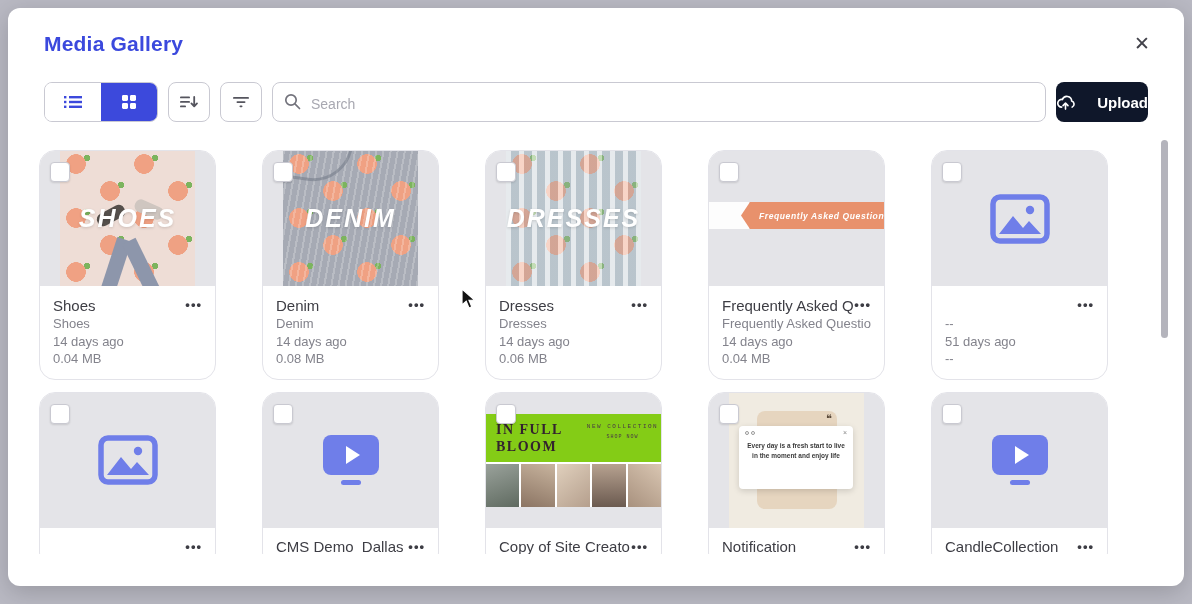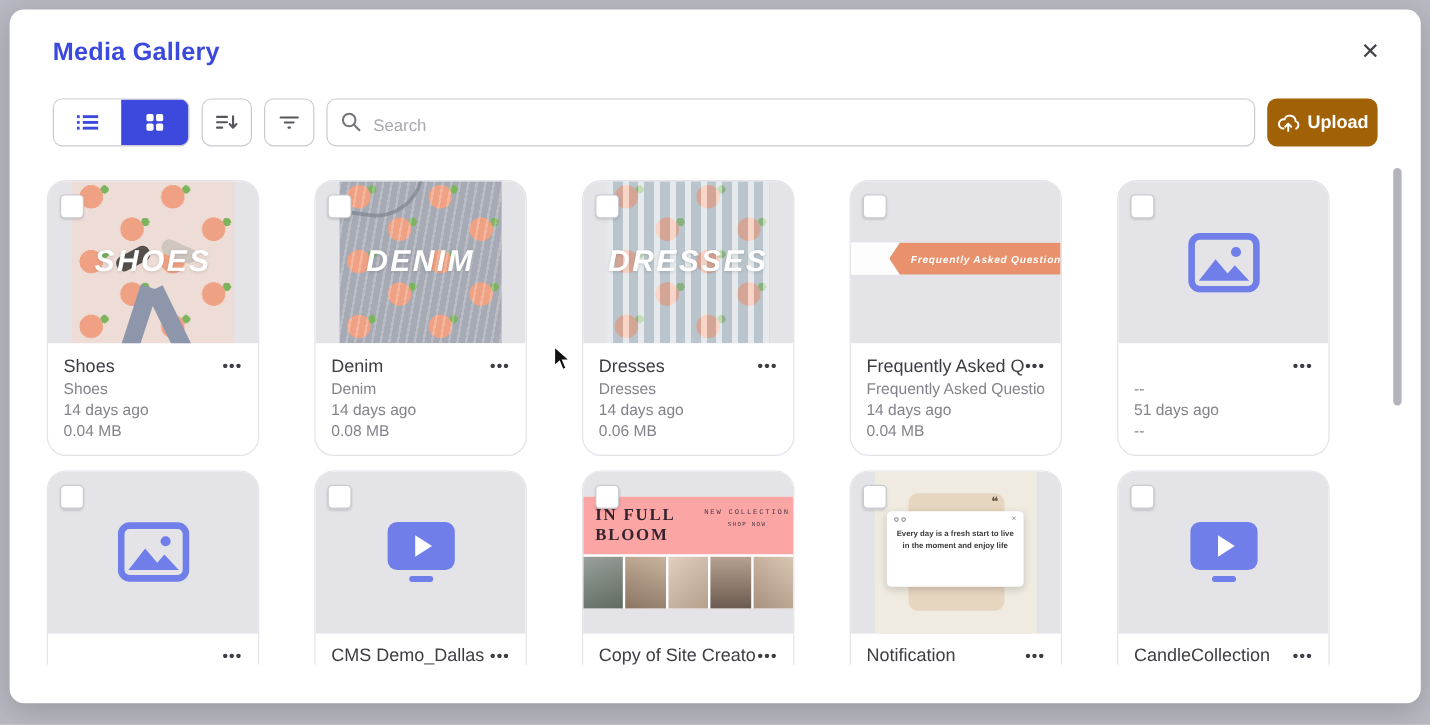--- a/index.html
+++ b/index.html
@@ -44,22 +44,22 @@
     margin-left:10px; width:190px; height:40px; border:1px solid #d4d4dc; border-radius:8px;
     display:flex; align-items:center; flex:none; background:#fff;
   }
   .cb {
     width:20px; height:20px; border:1px solid #c9c9d1; border-radius:4px; background:#fff; flex:none;
   }
   .selected-box .cb { margin:0 14px 0 12px; }
   .selected-label { font-size:14px; font-weight:700; color:#35353c; }
   .upload-btn {
     margin-left:10px; width:92px; height:40px; border:none; border-radius:8px;
-    background:#a16207; color:#fff; font-size:15px; font-weight:600;
-    display:flex; align-items:center; justify-content:center; gap:7px; cursor:pointer; flex:none;
+    background:#0f172a; color:#fff; font-size:15px; font-weight:600;
+    display:flex; align-items:center; justify-content:space-between; gap:7px; cursor:pointer; flex:none;
     font-family:"Liberation Sans","DejaVu Sans",sans-serif;
   }
   
   .gallery-body { height:432px; overflow:hidden; padding:28px 36px 0 31px; }
   .grid { display:flex; flex-wrap:wrap; gap:12px 46px; }
   .card {
     width:177px; background:#fff; border:1px solid #e3e3e9; border-radius:16px;
     overflow:hidden; position:relative; flex:none;
   }
   .thumb {
@@ -118,21 +118,21 @@
   .faq-ribbon { position:absolute; left:0; top:51px; height:27px; width:100%; z-index:2; }
   .faq-white { position:absolute; left:0; top:0; width:40px; height:100%; background:#fdfdfd; }
   .faq-salmon {
     position:absolute; left:32px; right:0; top:0; bottom:0; background:#e8916c;
     clip-path:polygon(0 50%, 9px 0, 100% 0, 100% 100%, 9px 100%);
     display:flex; align-items:center;
   }
   .faq-text { color:#fff; font-size:8.5px; font-weight:700; font-style:italic; letter-spacing:.6px; padding-left:18px; white-space:nowrap; }
   
   .bloom { width:100%; height:93px; }
-  .bloom-top { height:48px; background:#fca5a5; display:flex; }
+  .bloom-top { height:48px; background:#84cc16; display:flex; }
   .bloom-title {
     font-family:"Liberation Serif","DejaVu Serif",serif; font-size:14px; font-weight:700;
     color:#33232e; letter-spacing:1.5px; line-height:1.25; padding:7px 0 0 10px; width:56%;
   }
   .bloom-right { flex:1; padding-top:9px; text-align:center; color:#4a3a44; }
   .bloom-sub1 { font-size:6px; letter-spacing:1.5px; font-family:"Liberation Mono","DejaVu Sans Mono",monospace; }
   .bloom-sub2 { font-size:5px; letter-spacing:1px; margin-top:4px; font-family:"Liberation Mono","DejaVu Sans Mono",monospace; }
   .bloom-photos { height:45px; display:flex; gap:2px; background:#fff; padding-top:2px; }
   .bloom-photos div { flex:1; }
   

